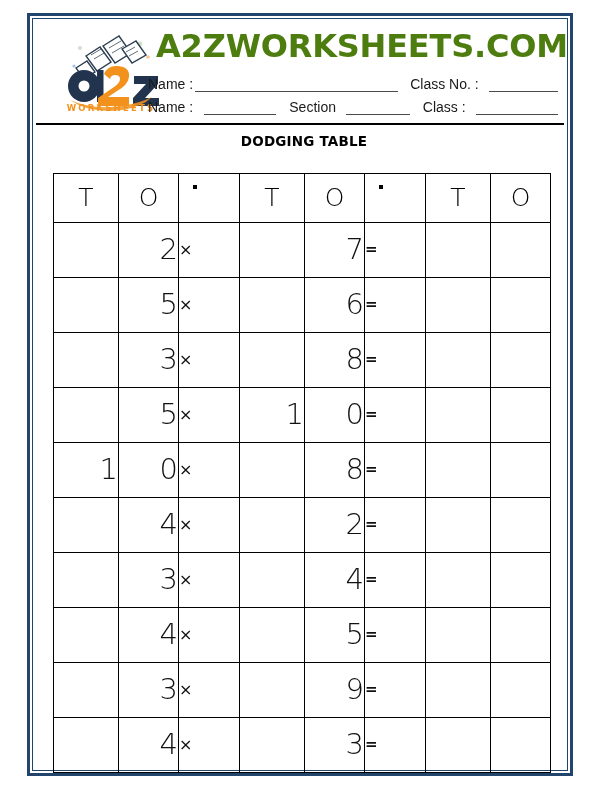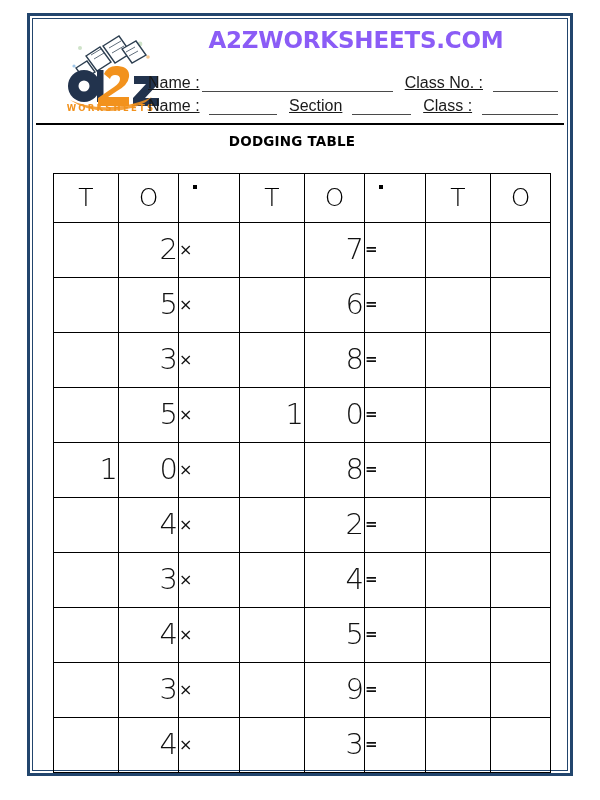--- a/index.html
+++ b/index.html
@@ -61,65 +61,64 @@
     height: 88px;
   }
   .logo-svg { display: block; }
 
   .site-title {
     position: absolute;
     left: 120px;
     top: 5px;
     width: 400px;
     text-align: center;
-    font-size: 23px;
+    font-size: 32px;
     font-weight: bold;
     letter-spacing: -0.2px;
-    color: #8b5cf6;
+    color: #4d7c0f;
     font-family: "DejaVu Sans", sans-serif;
     white-space: nowrap;
   }
 
   .field-rows {
     position: absolute;
     left: 112px;
     top: 47px;
     width: 410px;
     font-size: 11.5px;
     color: #1a1a1a;
   }
   .field-row {
     display: flex;
     align-items: flex-end;
     height: 23px;
     white-space: nowrap;
   }
   .field-label {
-    font-size: 16px;
+    font-size: 14px;
     color: #1a1a1a;
     padding-right: 2px;
-    text-decoration: underline;
   }
   .rule {
     border-bottom: 1px solid #4a4a4a;
     height: 11px;
     display: inline-block;
   }
   .rule-name   { width: 228px; }
   .rule-roll   { width: 78px; }
   .rule-class  { width: 78px; }
   .rule-section{ width: 68px; }
   .rule-date   { width: 88px; }
   .gap-sm { width: 9px; display:inline-block; }
   .gap-md { width: 14px; display:inline-block; }
 
   
   .sheet-title {
     position: absolute;
-    left: 28px;
+    left: 40px;
     top: 133px;
     width: 528px;
     text-align: center;
     font-size: 13.5px;
     font-weight: bold;
     color: #000000;
     font-family: "DejaVu Sans", sans-serif;
     letter-spacing: 0.2px;
   }
 

